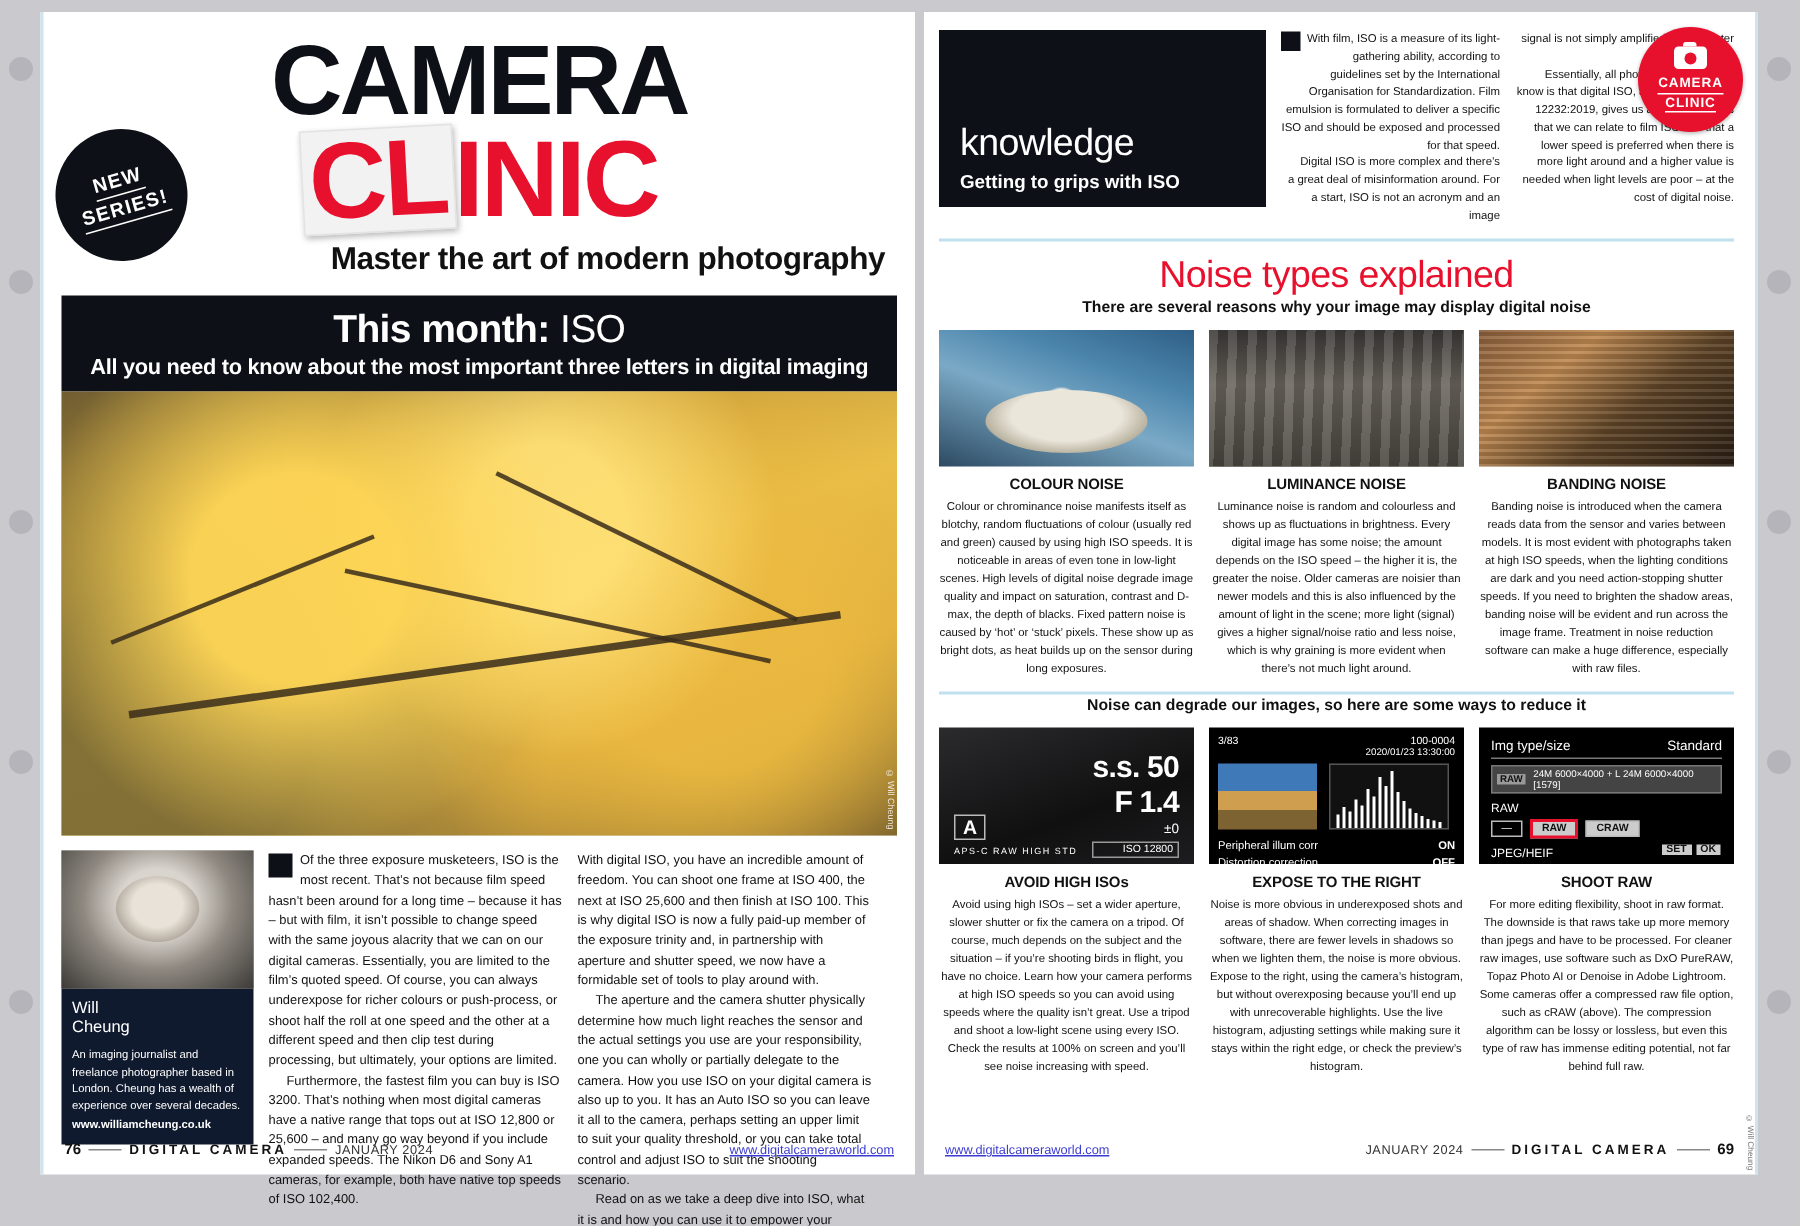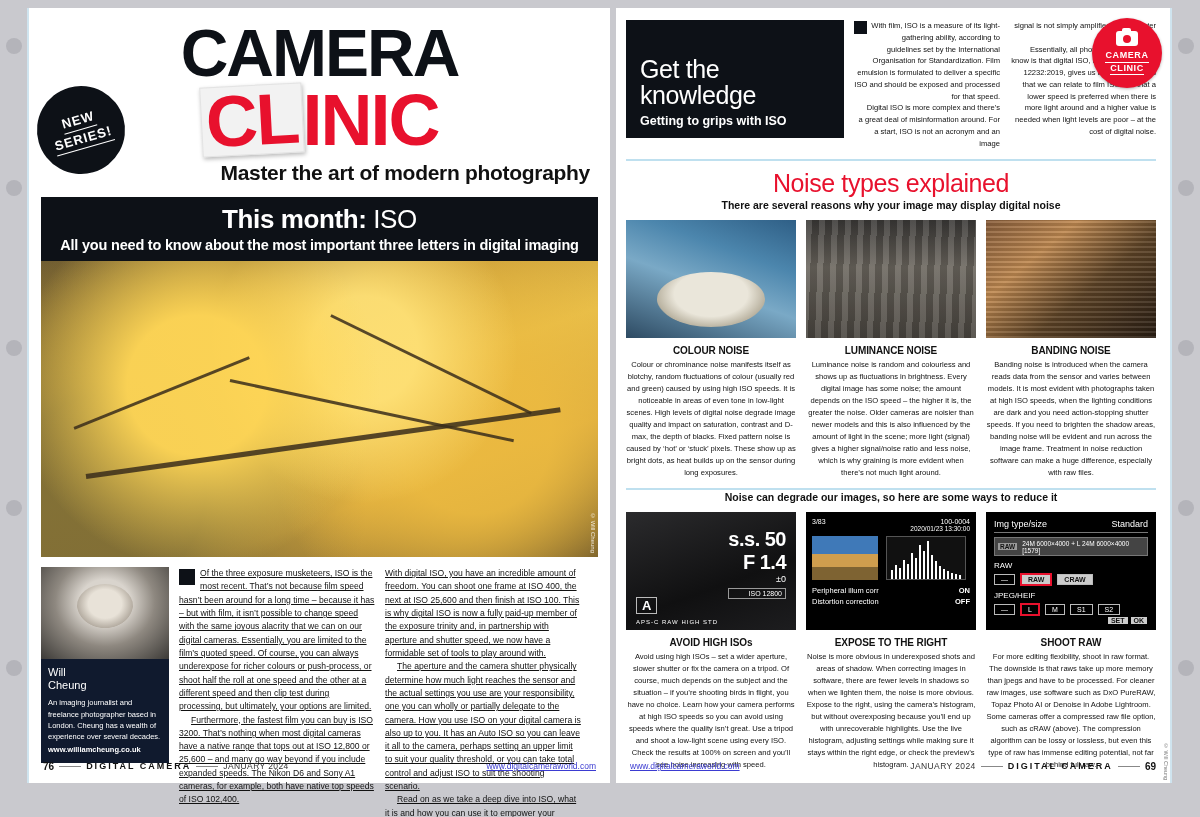--- a/index.html
+++ b/index.html
@@ -91,21 +91,21 @@
     content:""; position:absolute; left:28%; top:18%; width:44%; height:48%;
     background: radial-gradient(ellipse at 50% 45%, #e8e2d8 0 42%, #b5ada2 70%, rgba(0,0,0,0) 72%);
     border-radius: 50% 50% 45% 45%;
   }
   .bio-box { background: #101a2e; color: #fff; padding: 7px 7px 9px 7px; }
   .bio-name { font-size: 11px; line-height: 1.15; font-weight: 400; }
   .bio-desc { font-size: 7.5px; line-height: 1.5; margin-top: 6px; }
   .bio-url { font-size: 7.5px; font-weight: 700; margin-top: 3px; }
 
   .col { font-size: 8.6px; line-height: 1.55; color: #111; text-align: left; }
-  .col p { margin-bottom: 0; text-indent: 12px; text-decoration: underline; }
+  .col p { margin-bottom: 0; text-indent: 12px; }
   .col p.first { text-indent: 0; }
   .dropsq { float: left; width: 16px; height: 16px; background: #0d1117; margin: 2px 5px 0 0; }
   .col-a { width: 196px; }
   .col-b { width: 196px; }
 
   .footer {
     position: absolute; left: 0; right: 0; bottom: 6px; height: 22px;
     display: flex; align-items: center; font-size: 8.5px; color: #333;
     padding: 0 14px;
   }
@@ -147,21 +147,21 @@
              border-bottom: 1px solid #fff; }
 
   .hr-blue { height: 2px; background: #bfe0ef; margin: 10px 0 0 0; }
 
   .sec-title { text-align: center; color: #e8112d; font-size: 25px; font-weight: 300;
                letter-spacing: -.4px; margin-top: 8px;}
   .sec-sub { text-align: center; font-size: 10.5px; font-weight: 700; color: #111; margin-top: 1px;}
 
   .cards { display: flex; gap: 10px; margin-top: 9px; }
   .card { width: 172px; }
-  .card-img { width: 100%; height: 118px; overflow: hidden; position: relative; }
+  .card-img { width: 100%; height: 91px; overflow: hidden; position: relative; }
   .ci-1 {
     background:
       radial-gradient(circle at 48% 56%, #f2f0e8 0 11%, rgba(0,0,0,0) 13%),
       linear-gradient(200deg, #2f5f86 0%, #4c86ad 30%, #7aa9c6 55%, #2d4a62 100%);
   }
   .ci-1::after{
     content:""; position:absolute; left:18%; top:44%; width:64%; height:46%;
     background: radial-gradient(ellipse at 50% 40%, #eae6da 0 48%, #b9b2a0 72%, rgba(0,0,0,0) 74%);
     border-radius: 50%;
   }
@@ -309,21 +309,20 @@
     <div class="badge">
       <div class="cam"></div>
       <b>CAMERA</b>
       <b>CLINIC</b>
     </div>
 
     <div class="rp">
 
       <div class="know-row">
         <div class="knowbox">
-          <div class="know-t">Get the</div>
           <div class="know-t">knowledge</div>
           <div class="know-s">Getting to grips with ISO</div>
         </div>
         <div class="rp-col">
           <p class="first"><span class="dropsq-sm"></span><span>With film, ISO is a measure of its light-gathering ability, according to guidelines set by the International Organisation for Standardization. Film emulsion is formulated to deliver a specific ISO and should be exposed and processed for that speed.</span></p>
           <p>Digital ISO is more complex and there’s a great deal of misinformation around. For a start, ISO is not an acronym and an image</p>
         </div>
         <div class="rp-col">
           <p class="first">signal is not simply amplified to give faster ISO speeds.</p>
           <p>Essentially, all photographers need to know is that digital ISO, as specified in ISO 12232:2019, gives us a range of values that we can relate to film ISO and that a lower speed is preferred when there is more light around and a higher value is needed when light levels are poor – at the cost of digital noise.</p>

